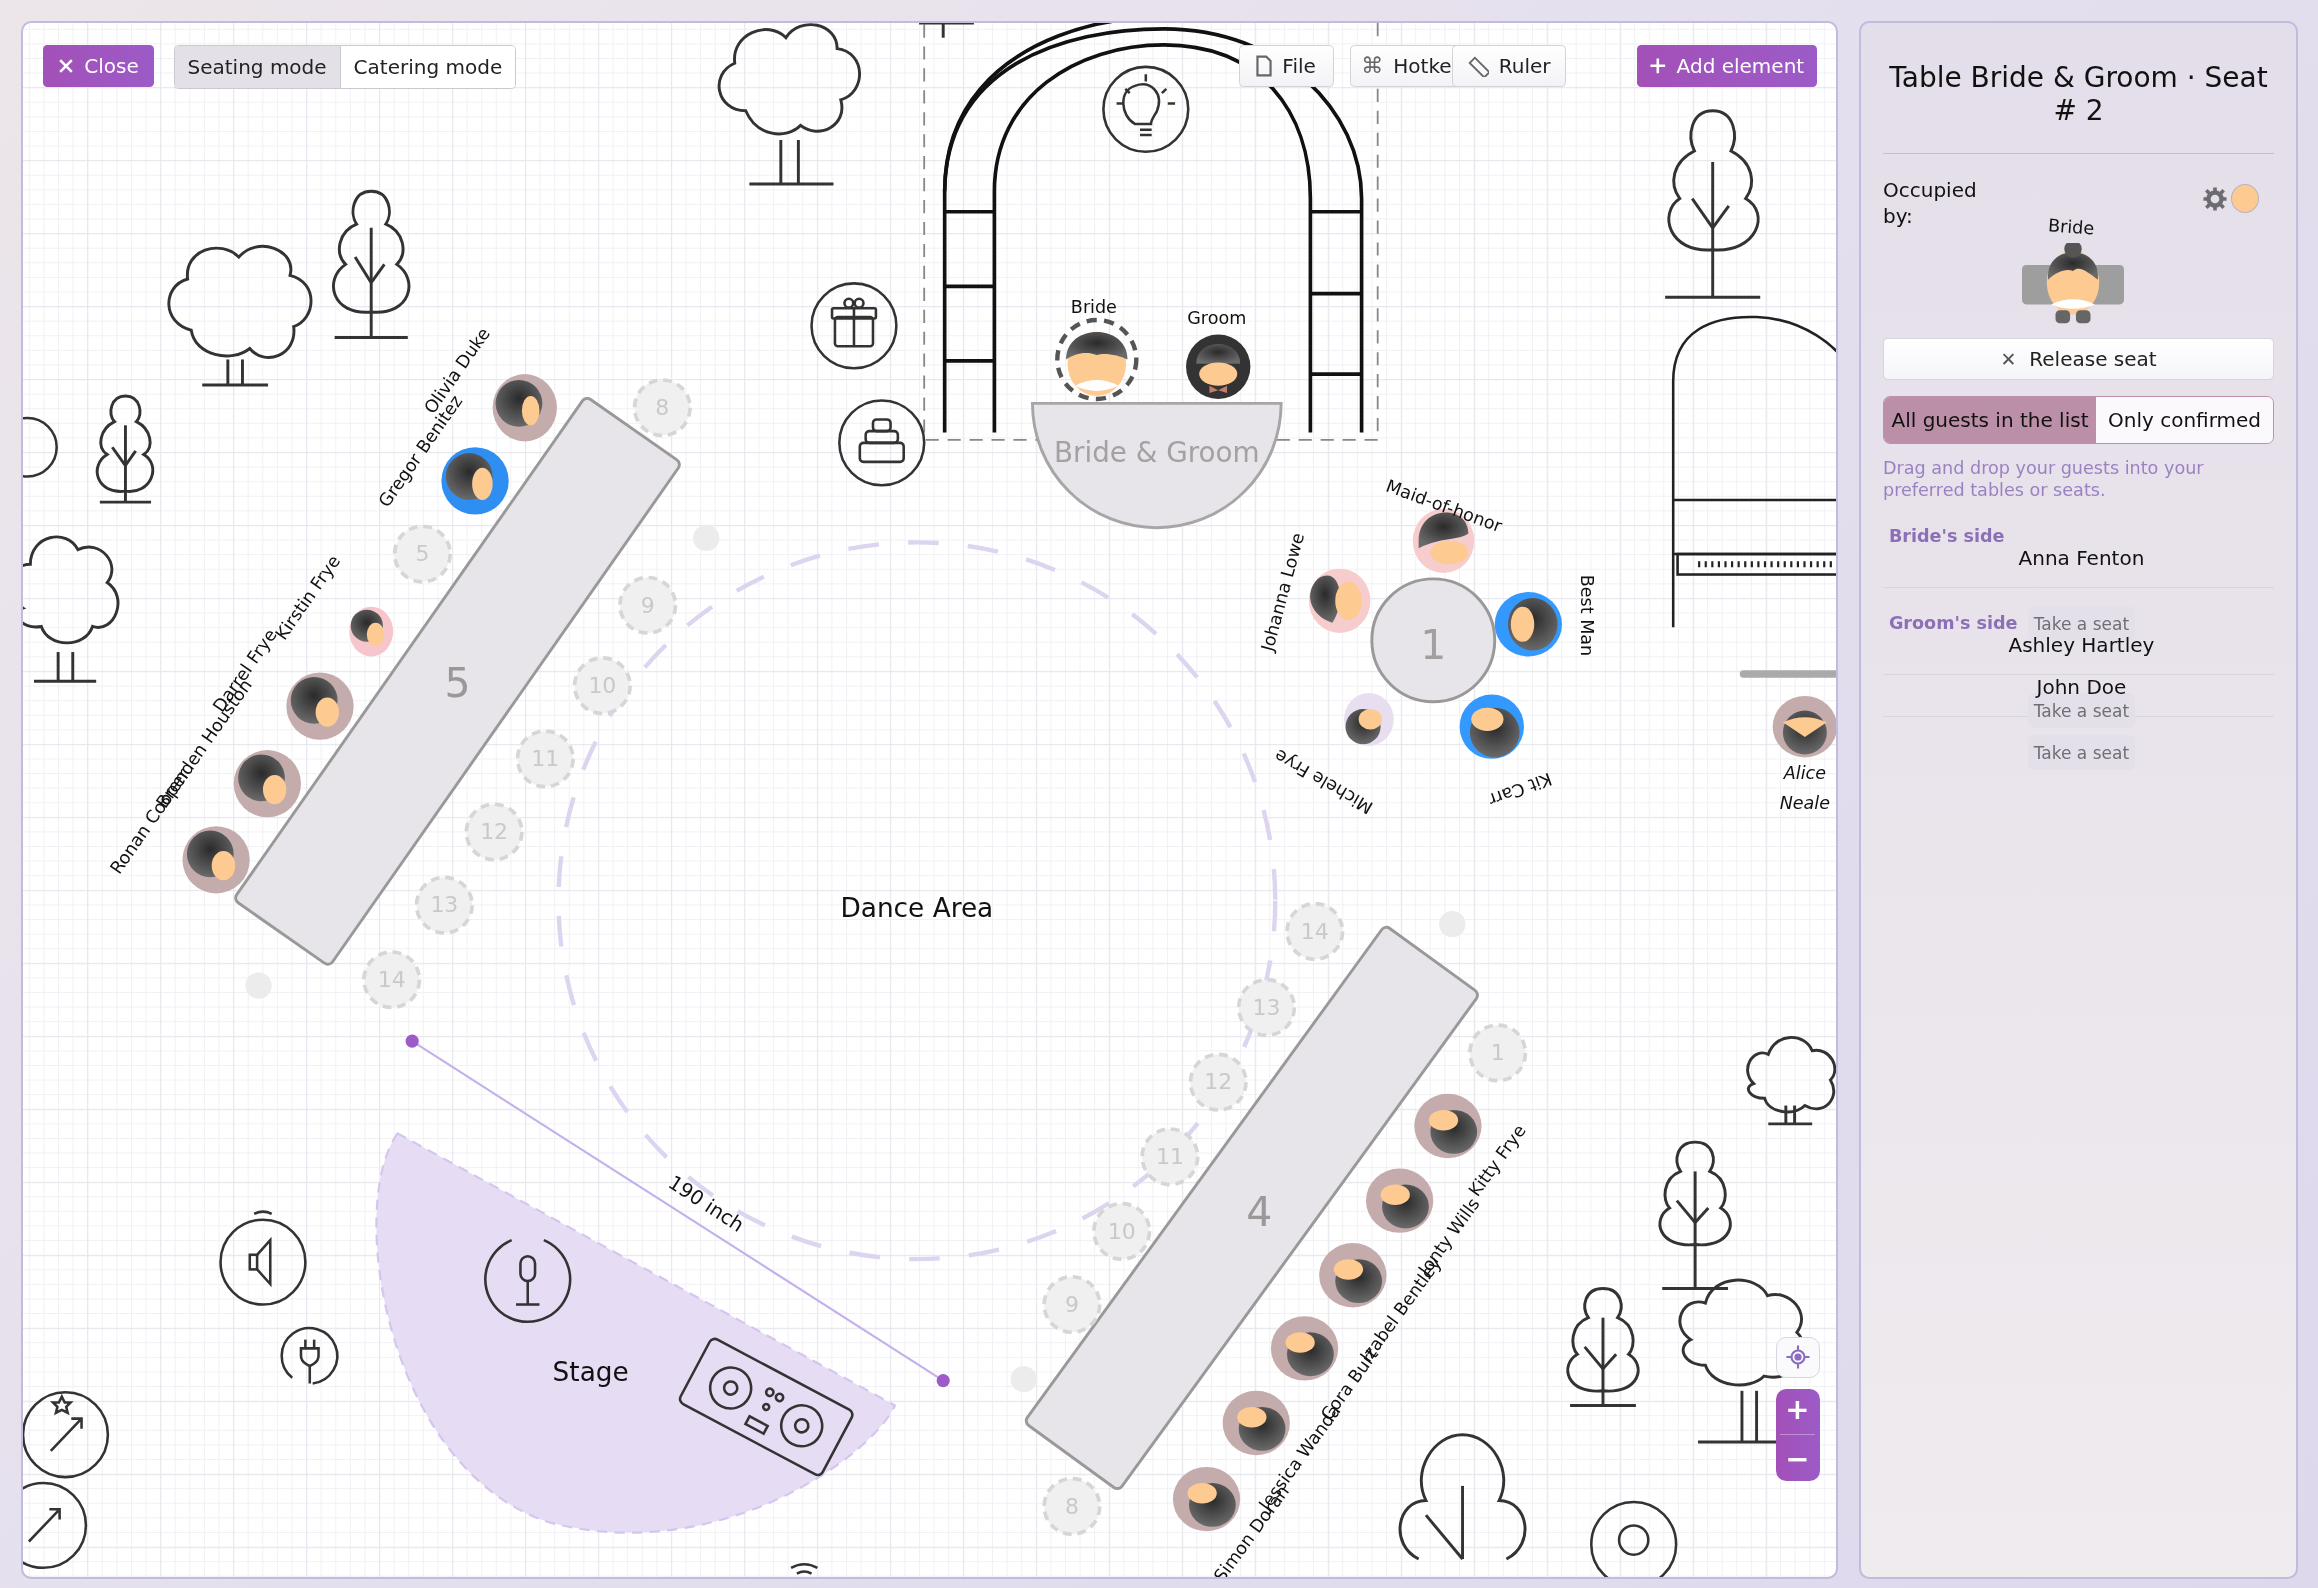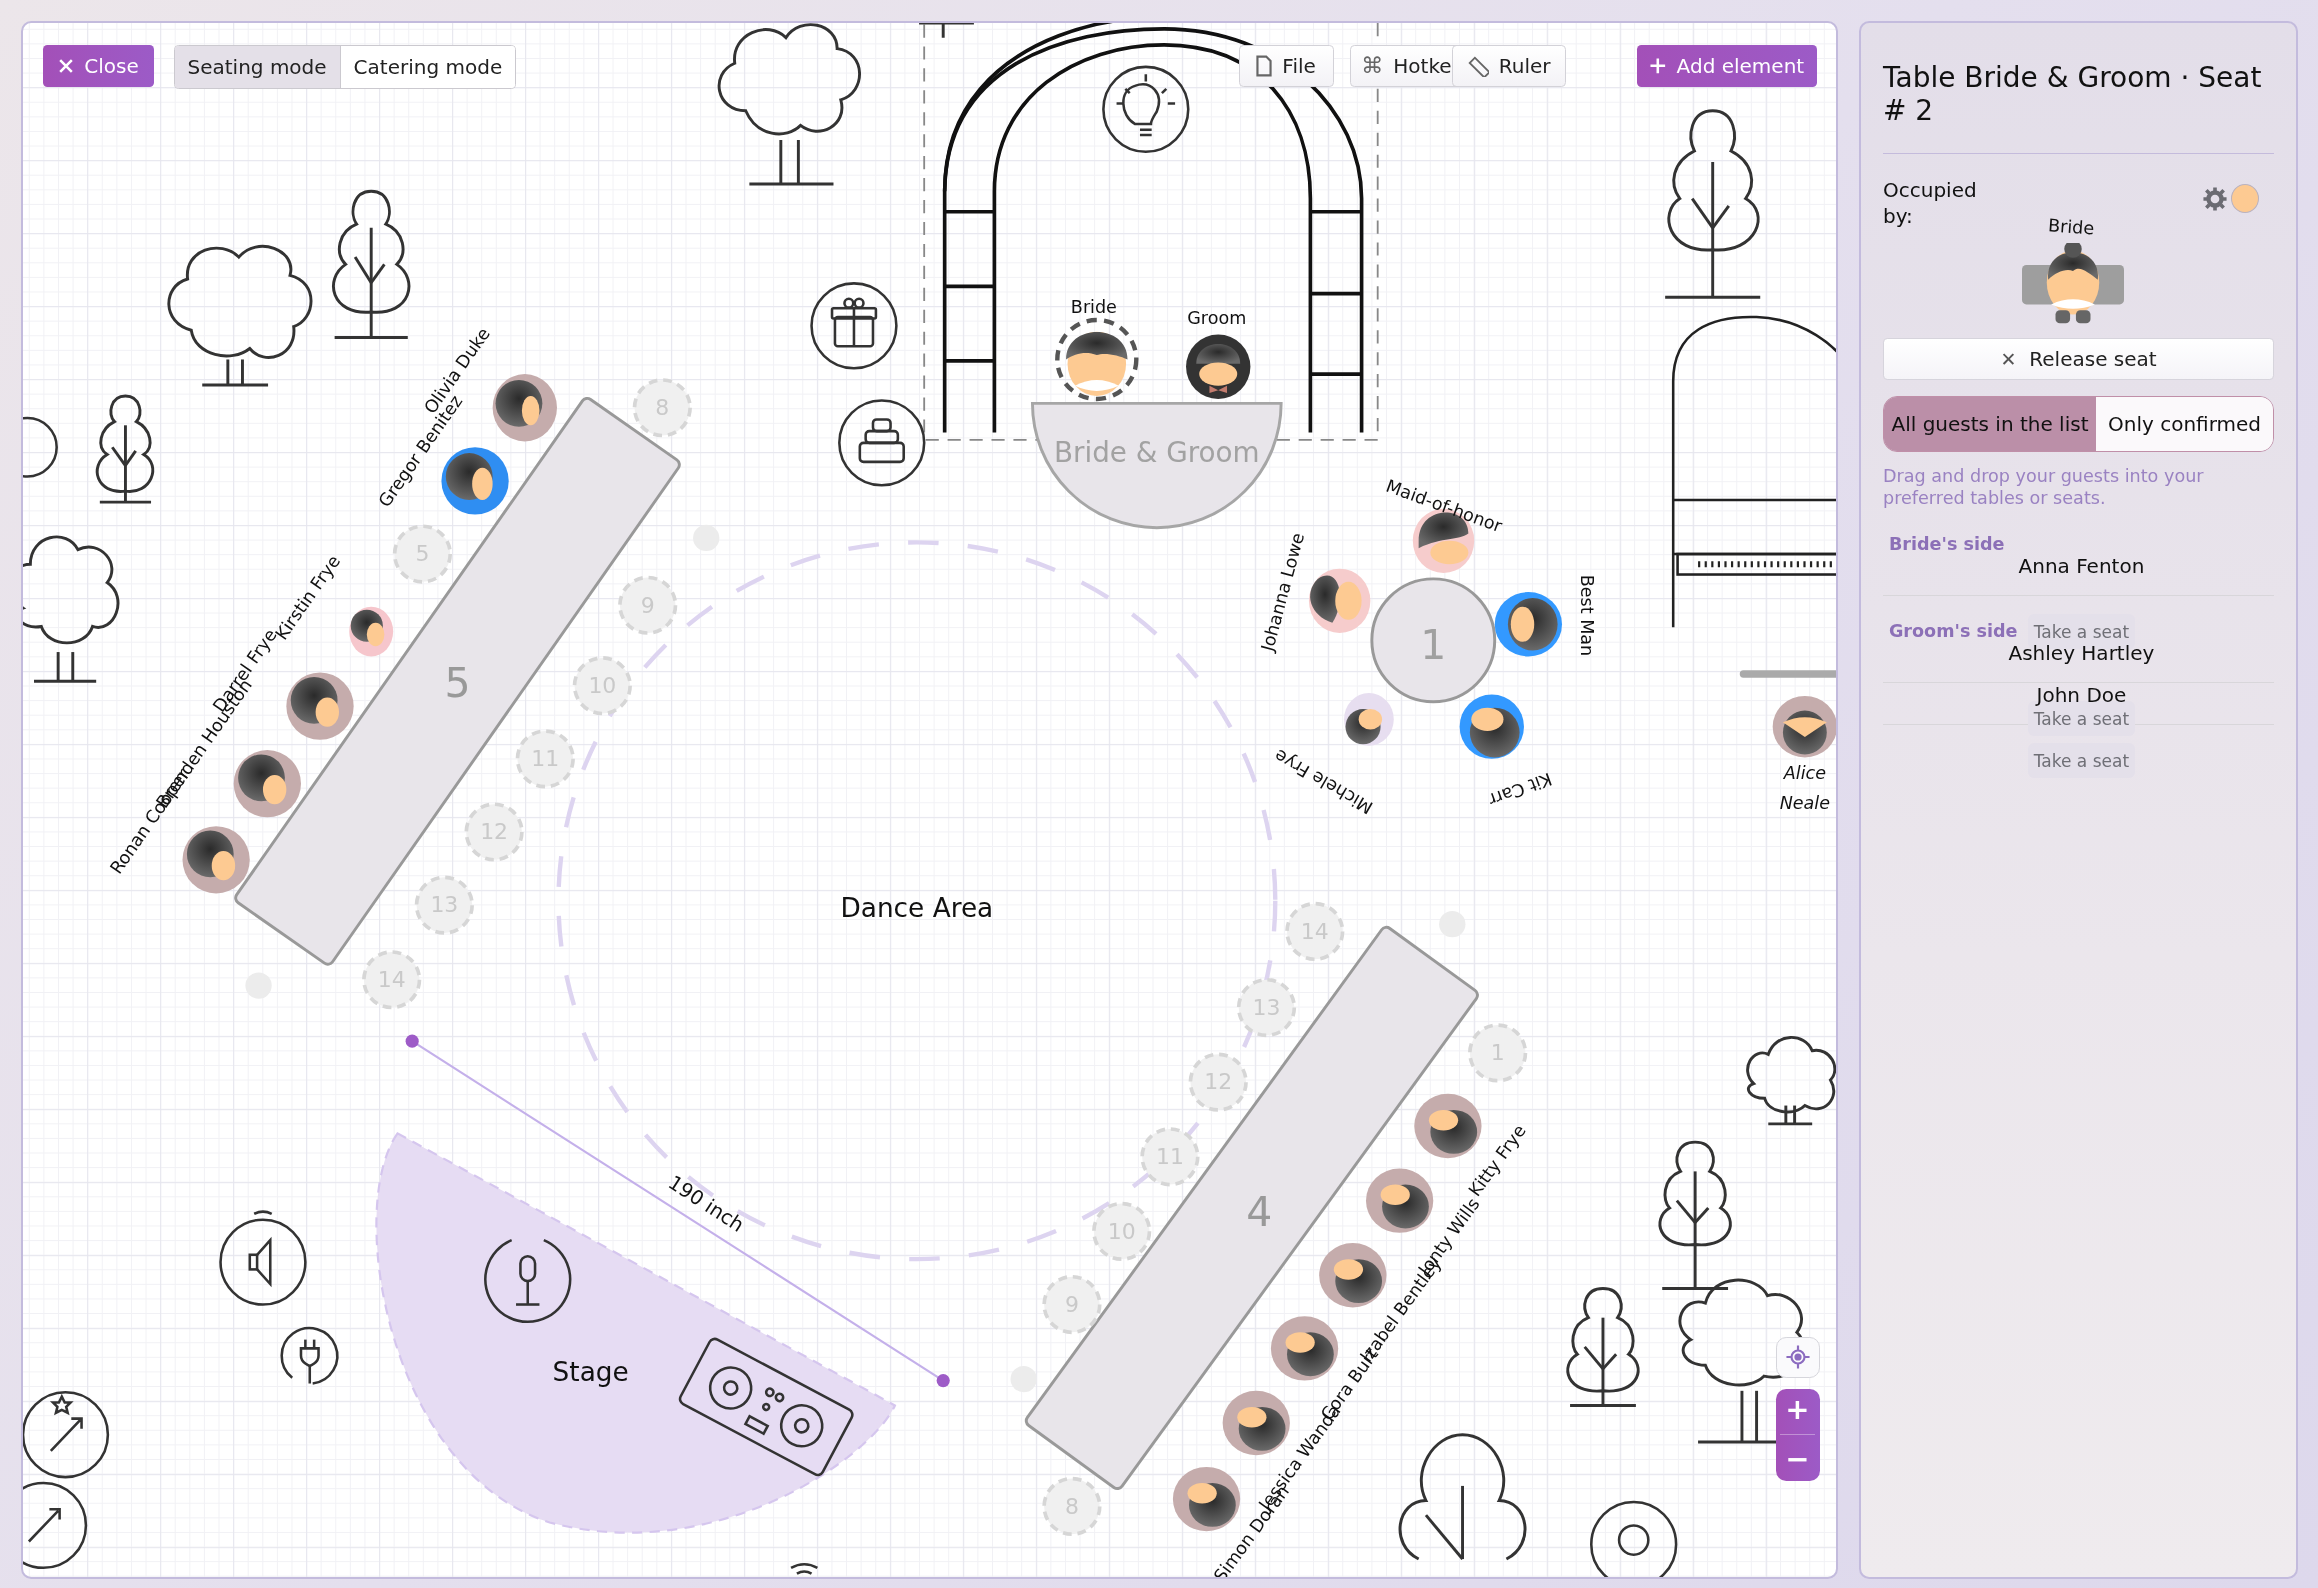--- a/index.html
+++ b/index.html
@@ -61,41 +61,41 @@
   }
 
   
   .sidebar {
     position: absolute; left: 1859px; top: 20.5px; width: 439px; height: 1558px;
     border: 2.2px solid #c3bbdd; border-radius: 10.2px;
     background: linear-gradient(180deg, #e3dee9 0%, #ebe6ec 60%, #efebee 100%);
     padding: 0 22px;
   }
   .sb-title {
-    margin-top: 38px; font-size: 28px; color: #111; 
+    margin-top: 38px; font-size: 28px; color: #111; text-align: center;
     padding-bottom: 26px; border-bottom: 1.5px solid #c4bbdc;
   }
   .occ-row { position: relative; height: 154px; margin-top: 22px; }
   .occ-label { position: absolute; left: 0; top: 1.5px; font-size: 20px; color: #111; line-height: 26px; }
   .occ-avatar-name { position: absolute; left: 165px; top: 41px; font-size: 17.6px; color: #111; transform: rotate(4deg); }
   .occ-avatar { position: absolute; left: 139px; top: 67px; }
   .gear { position: absolute; left: 319px; top: 10.2px; }
   .color-dot { position: absolute; left: 348px; top: 8.8px; width: 28px; height: 29px; border-radius: 50%; background: #fdca92; border: 1.5px solid #b9b2c0; }
   .sb-btn {
     height: 42px; margin-top: 8.8px; border: 1.5px solid #d6d4dc; border-radius: 4.4px;
     background: linear-gradient(#ffffff, #f5f4f8);
     display: flex; align-items: center; justify-content: center; gap: 13px;
     font-size: 20px; color: #222; cursor: pointer;
   }
   .sb-sub {
     margin-top: 60px; text-align: center; font-size: 21px; color: #111;
     padding-bottom: 16px; border-bottom: 1.5px solid #c4bbdc;
   }
   .filter-seg {
-    margin-top: 16px; height: 56px; display: flex; border: 1.5px solid #c08fa8; border-radius: 14px; overflow: hidden;
+    margin-top: 16px; height: 48px; display: flex; border: 1.5px solid #c08fa8; border-radius: 7px; overflow: hidden;
   }
   .filter-seg div { display: flex; align-items: center; justify-content: center; font-size: 20px; color: #111; cursor: pointer; }
   .filter-seg .active { background: #bb8fa8; flex: 0 0 212px; }
   .filter-seg .inactive { background: #fbf9fb; flex: 1; }
   .hint { margin-top: 13px; font-size: 17.6px; color: #9a82c2; line-height: 22px; }
   .side-heading { margin-top: 25px; font-size: 17.6px; font-weight: bold; color: #8c70b7; padding-left: 5.9px; }
   .guest-row {
     display: flex; align-items: center; justify-content: space-between; height: 42px;
     border-bottom: 1.5px solid #d8d6da; padding-left: 5.9px; flex-direction: column;
   }

